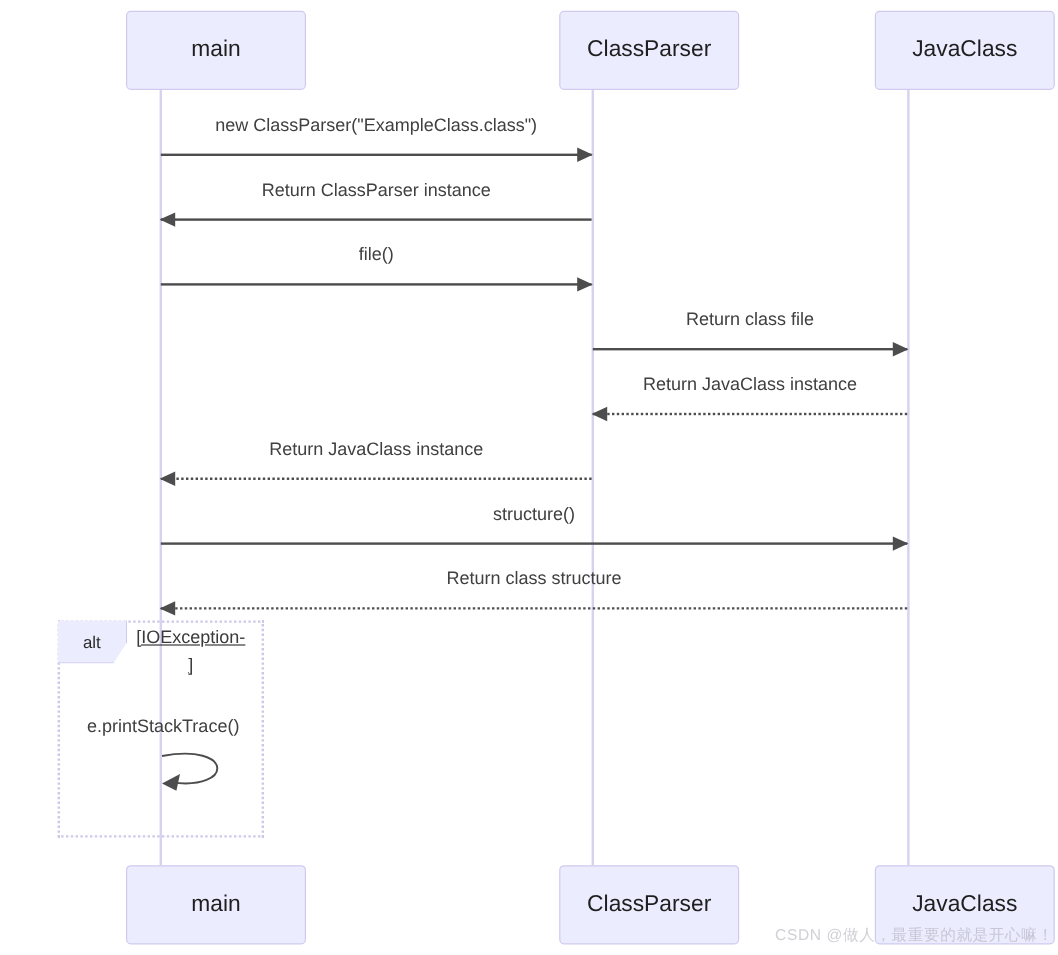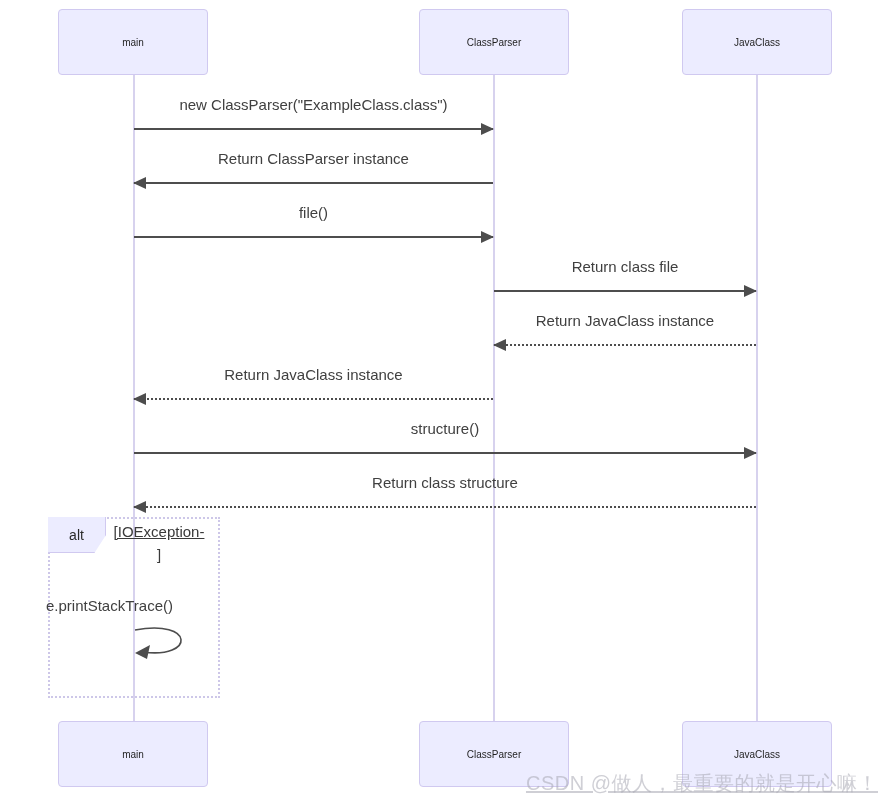--- a/index.html
+++ b/index.html
@@ -11,21 +11,21 @@
   #stage { position: relative; width: 882px; height: 796px; background: #ffffff; }
 
   
   .actor-box {
     position: absolute;
     width: 150px; height: 66px;
     background: #ECECFF;
     border: 1px solid #d0c9f0;
     border-radius: 4px;
     display: flex; align-items: center; justify-content: center;
-    font-size: 10px; color: #1f1f1f;
+    font-size: 19px; color: #1f1f1f; margin-left: 47px;
   }
 
   
   .lifeline {
     position: absolute;
     width: 2px; top: 75px; height: 646px;
     background: #d7d2ee;
   }
 
   
@@ -55,29 +55,29 @@
     clip-path: polygon(0 0, 100% 0, 100% 50%, 80% 100%, 0 100%);
     display: flex; align-items: center; justify-content: center;
     font-size: 14px; color: #2a2a2a;
   }
   .alt-cond {
     position: absolute; left: 100px; top: 520px; width: 118px;
     text-align: center; font-size: 15px; line-height: 23px; color: #3a3a3a; text-decoration: underline;
   }
   .self-msg-label {
     position: absolute; left: 46px; top: 597px; width: 180px;
-    text-align: left; font-size: 15px; color: #404040; white-space: nowrap;
+    text-align: center; font-size: 15px; color: #404040; white-space: nowrap;
   }
   .self-loop { position: absolute; left: 133px; top: 621px; }
 
   
   .watermark {
     position: absolute; right: 4px; top: 770px;
-    font-size: 20px; color: rgba(168,168,178,0.55);
-    letter-spacing: 0.5px; white-space: nowrap; text-decoration: underline;
+    font-size: 13px; color: rgba(168,168,178,0.55);
+    letter-spacing: 0.5px; white-space: nowrap;
   }
 </style>
 </head>
 <body>
 
 <div id="stage">
 
   <div class="lifeline" style="left:133px"></div>
   <div class="lifeline" style="left:493px"></div>
   <div class="lifeline" style="left:756px"></div>

